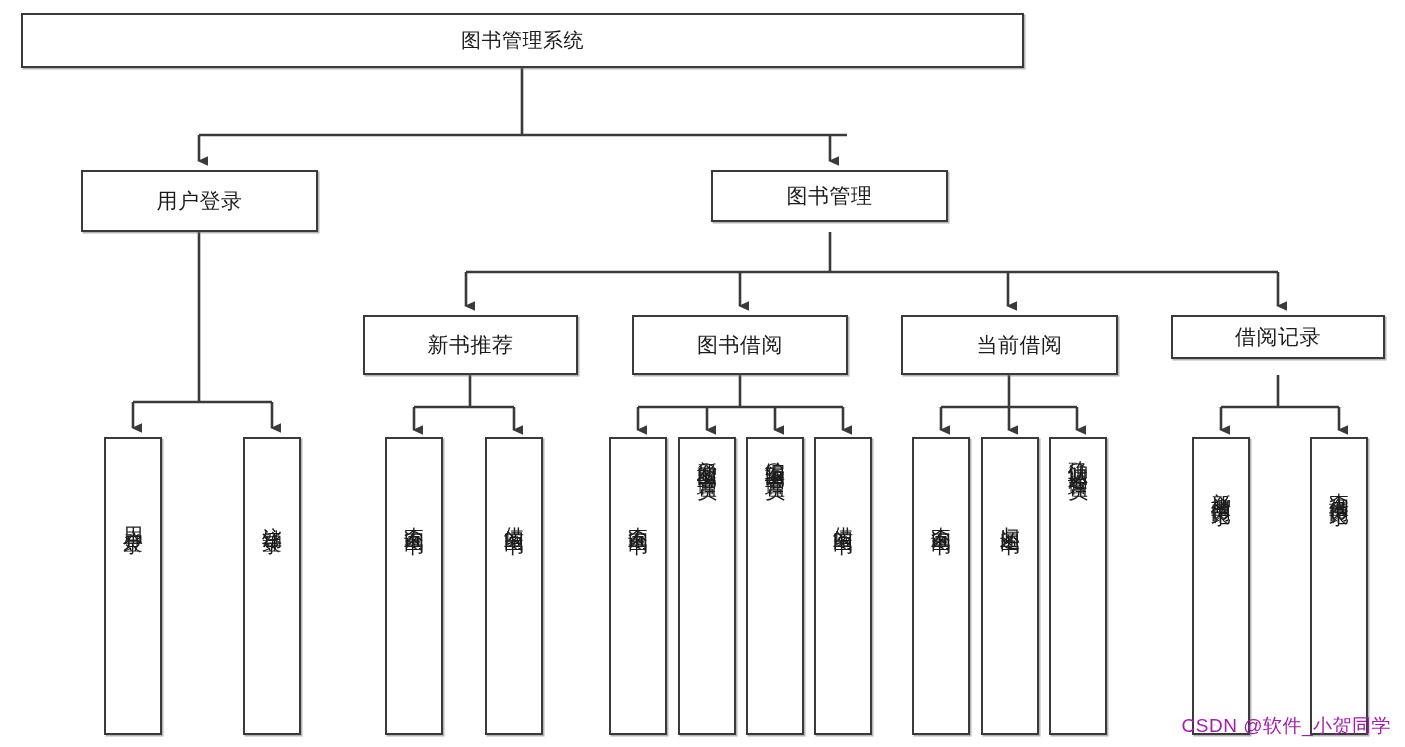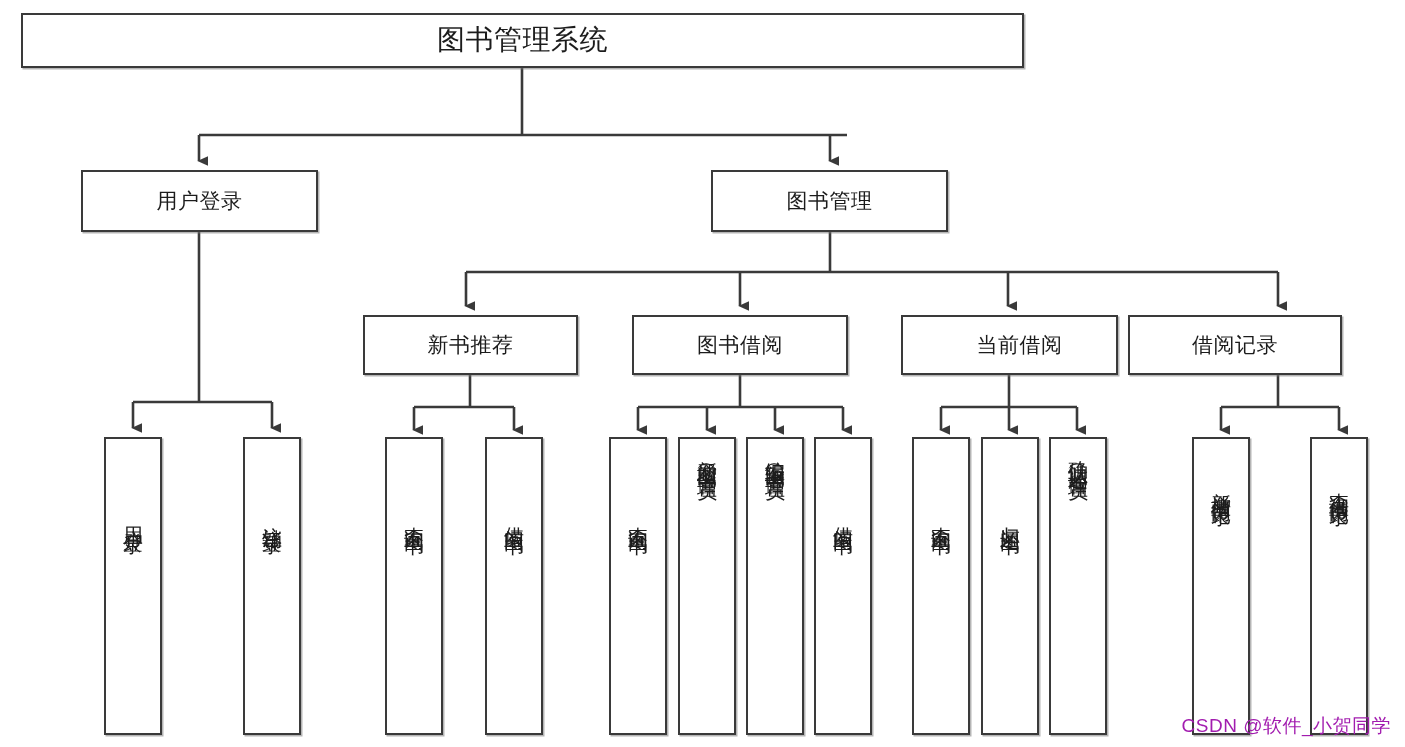--- a/index.html
+++ b/index.html
@@ -38,21 +38,21 @@
     justify-content: center;
     z-index: 2;
   }
   .node .lbl {
     font-size: 21px;
     line-height: 1.15;
     letter-spacing: 0.5px;
     color: #1c1c1c;
     white-space: nowrap;
   }
-  .node.root .lbl { font-size: 28px; }
+  .node.root .lbl { font-size: 20px; }
   .node.lvl1 .lbl { font-size: 21px; }
   .node.lvl2 .lbl { font-size: 21px; }
 
   
   .node.leaf {
     align-items: flex-start;
     justify-content: center;
     padding-top: 4px;
   }
   .node.leaf .lbl {
@@ -130,34 +130,34 @@
     </g>
   </svg>
 
   <div class="node root" style="left:21px; top:13px; width:1003px; height:55px;">
     <span class="lbl">图书管理系统</span>
   </div>
 
   <div class="node lvl1" style="left:81px; top:170px; width:237px; height:62px;">
     <span class="lbl">用户登录</span>
   </div>
-  <div class="node lvl1" style="left:711px; top:170px; width:237px; height:62px;">
+  <div class="node lvl1" style="left:711px; top:170px; width:237px; height:52px;">
     <span class="lbl">图书管理</span>
   </div>
 
   <div class="node lvl2" style="left:363px; top:315px; width:215px; height:60px;">
     <span class="lbl">新书推荐</span>
   </div>
   <div class="node lvl2" style="left:632px; top:315px; width:216px; height:60px;">
     <span class="lbl">图书借阅</span>
   </div>
   <div class="node lvl2" style="left:901px; top:315px; width:217px; height:60px;padding-left:20px;">
     <span class="lbl">当前借阅</span>
   </div>
-  <div class="node lvl2" style="left:1128px; top:315px; width:214px; height:60px;">
+  <div class="node lvl2" style="left:1171px; top:315px; width:214px; height:44px;">
     <span class="lbl">借阅记录</span>
   </div>
 
   <div class="node leaf" style="left:104px; top:437px; width:58px; height:298px;">
     <span class="lbl" style="margin-top:68px;">用户登录</span>
   </div>
   <div class="node leaf" style="left:243px; top:437px; width:58px; height:298px;">
     <span class="lbl" style="margin-top:68px;">注销登录</span>
   </div>
 

